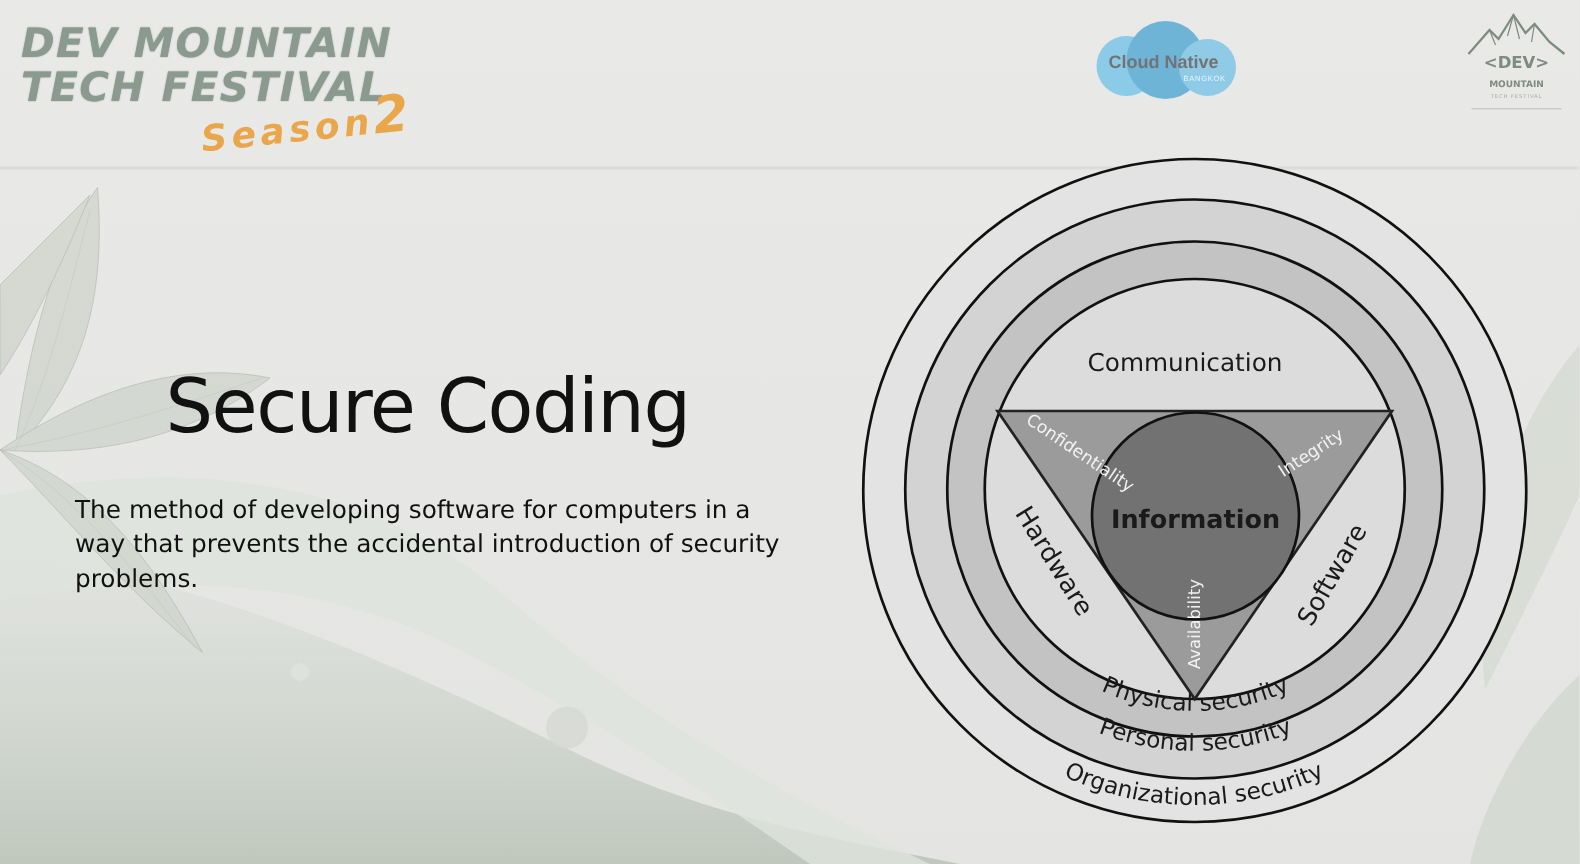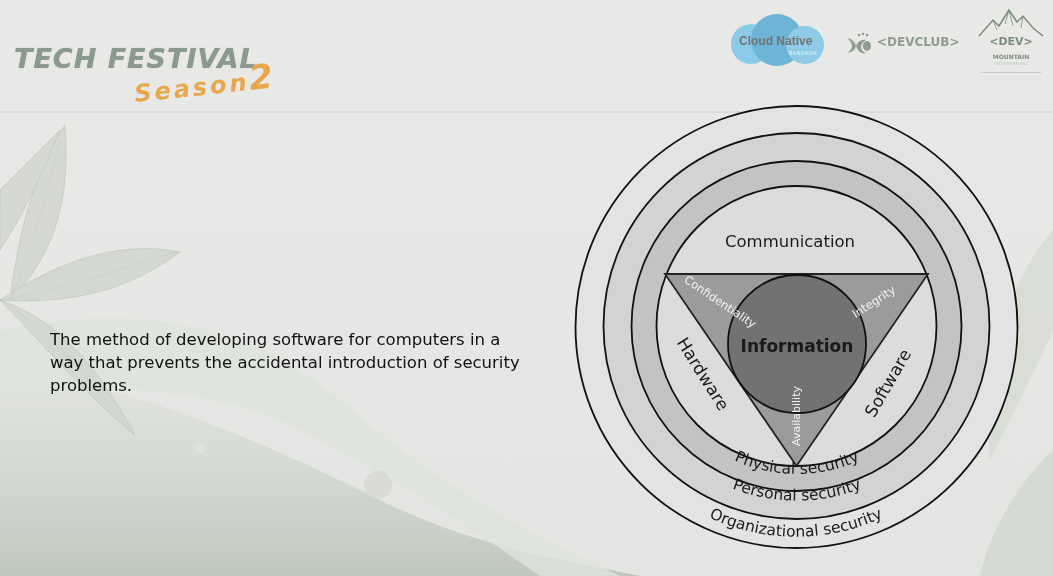--- a/index.html
+++ b/index.html
@@ -116,57 +116,48 @@
     <path d="M1053 230 C 1010 280, 980 360, 990 460 C 1010 420, 1040 360, 1053 330 Z" fill="#d3d9d0" opacity="0.7"></path>
     <path d="M1053 450 C 1020 480, 990 530, 980 576 L1053 576 Z" fill="#cfd6cc" opacity="0.7"></path>
 
     <circle cx="378" cy="485" r="14" fill="#d6d9d4" opacity="0.9"></circle>
     <circle cx="200" cy="448" r="6" fill="#dfe2dd" opacity="0.9"></circle>
   </svg>
 
   <div class="header-divider"></div>
 
   <div class="festival-logo">
+    <div class="festival-line l1">DEV MOUNTAIN</div>
     <div class="festival-line l2">TECH FESTIVAL</div>
     <div class="festival-season">
       <span>Season</span><span class="num">2</span>
     </div>
   </div>
 
   <div class="sponsor cloud-native">
     <div class="bubble" style="left:0;top:10px;width:40px;height:40px;background:#8ccbe7;"></div>
     <div class="bubble" style="left:20px;top:0;width:52px;height:52px;background:#6db4d7;"></div>
     <div class="bubble" style="left:55px;top:12px;width:38px;height:38px;background:#8fcbe6;"></div>
     <div class="label">Cloud Native</div>
     <div class="sub">BANGKOK</div>
   </div>
 
-  <div class="sponsor devclub">
-    <svg width="32" height="26" viewBox="0 0 32 26" style="position:absolute;left:0;top:0;">
-      <path d="M3 8 C 8 9, 11 12, 12 16 C 11 20, 8 22, 3 23 C 7 20, 8 18, 8 16 C 8 14, 7 11, 3 8 Z" fill="#8f9c92"></path>
-      <path d="M12 16 C 14 11, 18 9, 22 10 C 19 12, 17 14, 17 17 C 17 20, 19 22, 22 23 C 18 24, 14 22, 12 16 Z" fill="#8f9c92"></path>
-      <ellipse cx="23" cy="16" rx="4" ry="5" fill="#8f9c92"></ellipse>
-      <circle cx="15" cy="5" r="1.3" fill="#8f9c92"></circle>
-      <circle cx="19" cy="4" r="1.3" fill="#8f9c92"></circle>
-      <circle cx="23" cy="5" r="1.3" fill="#8f9c92"></circle>
-    </svg>
-    <div class="label">&lt;DEVCLUB&gt;</div>
-  </div>
 
   <div class="sponsor devmtn">
     <svg width="72" height="32" viewBox="0 0 72 32" style="position:absolute;left:0;top:0;">
       <path d="M4 30 L 18 14 L 24 20 L 34 4 L 42 16 L 48 10 L 58 22 L 68 30" fill="none" stroke="#7d8b80" stroke-width="1.5"></path>
       <path d="M18 14 L 22 24 M34 4 L 30 18 M34 4 L 38 20 M48 10 L 46 22" fill="none" stroke="#7d8b80" stroke-width="0.8"></path>
     </svg>
     <div class="t1">&lt;DEV&gt;</div>
     <div class="t2">MOUNTAIN</div>
     <div class="t3">TECH FESTIVAL</div>
     <div class="rule"></div>
   </div>
 
+  <div class="slide-title">Secure Coding</div>
   <div class="slide-desc">The method of developing software for computers in a way that prevents the accidental introduction of security problems.</div>
 
   <svg class="diagram" width="1053" height="576" viewBox="0 0 1053 576">
     <defs>
 
       <path id="arcOrg" d="M 686 505 A 207 207 0 0 0 906 505"></path>
       <path id="arcPers" d="M 708 477 A 180 180 0 0 0 886 477"></path>
       <path id="arcPhys" d="M 720 453 A 152 152 0 0 0 874 453"></path>
     </defs>
 

